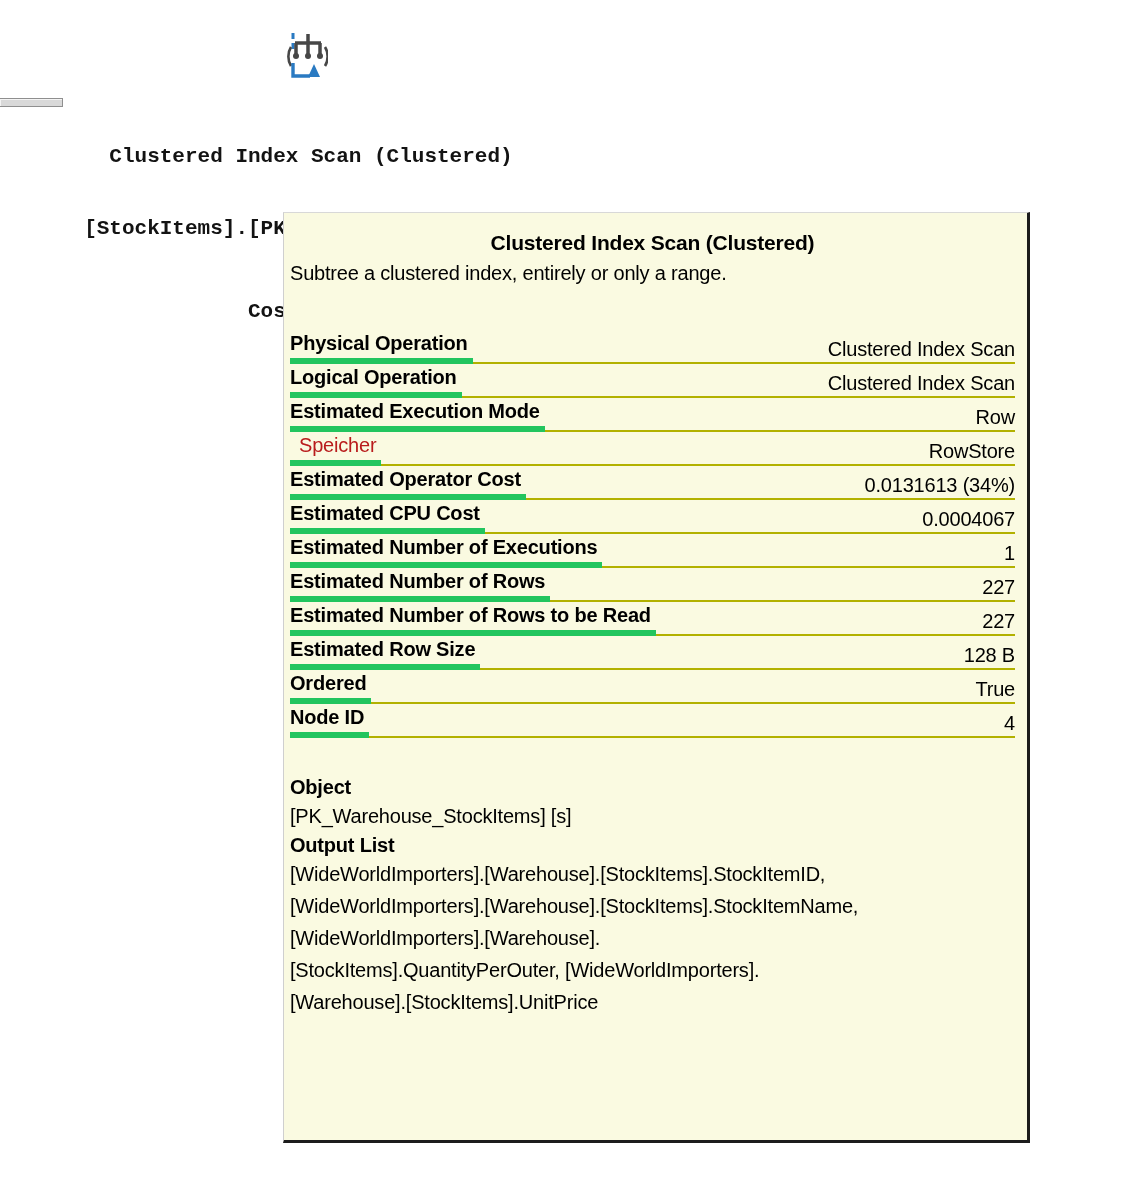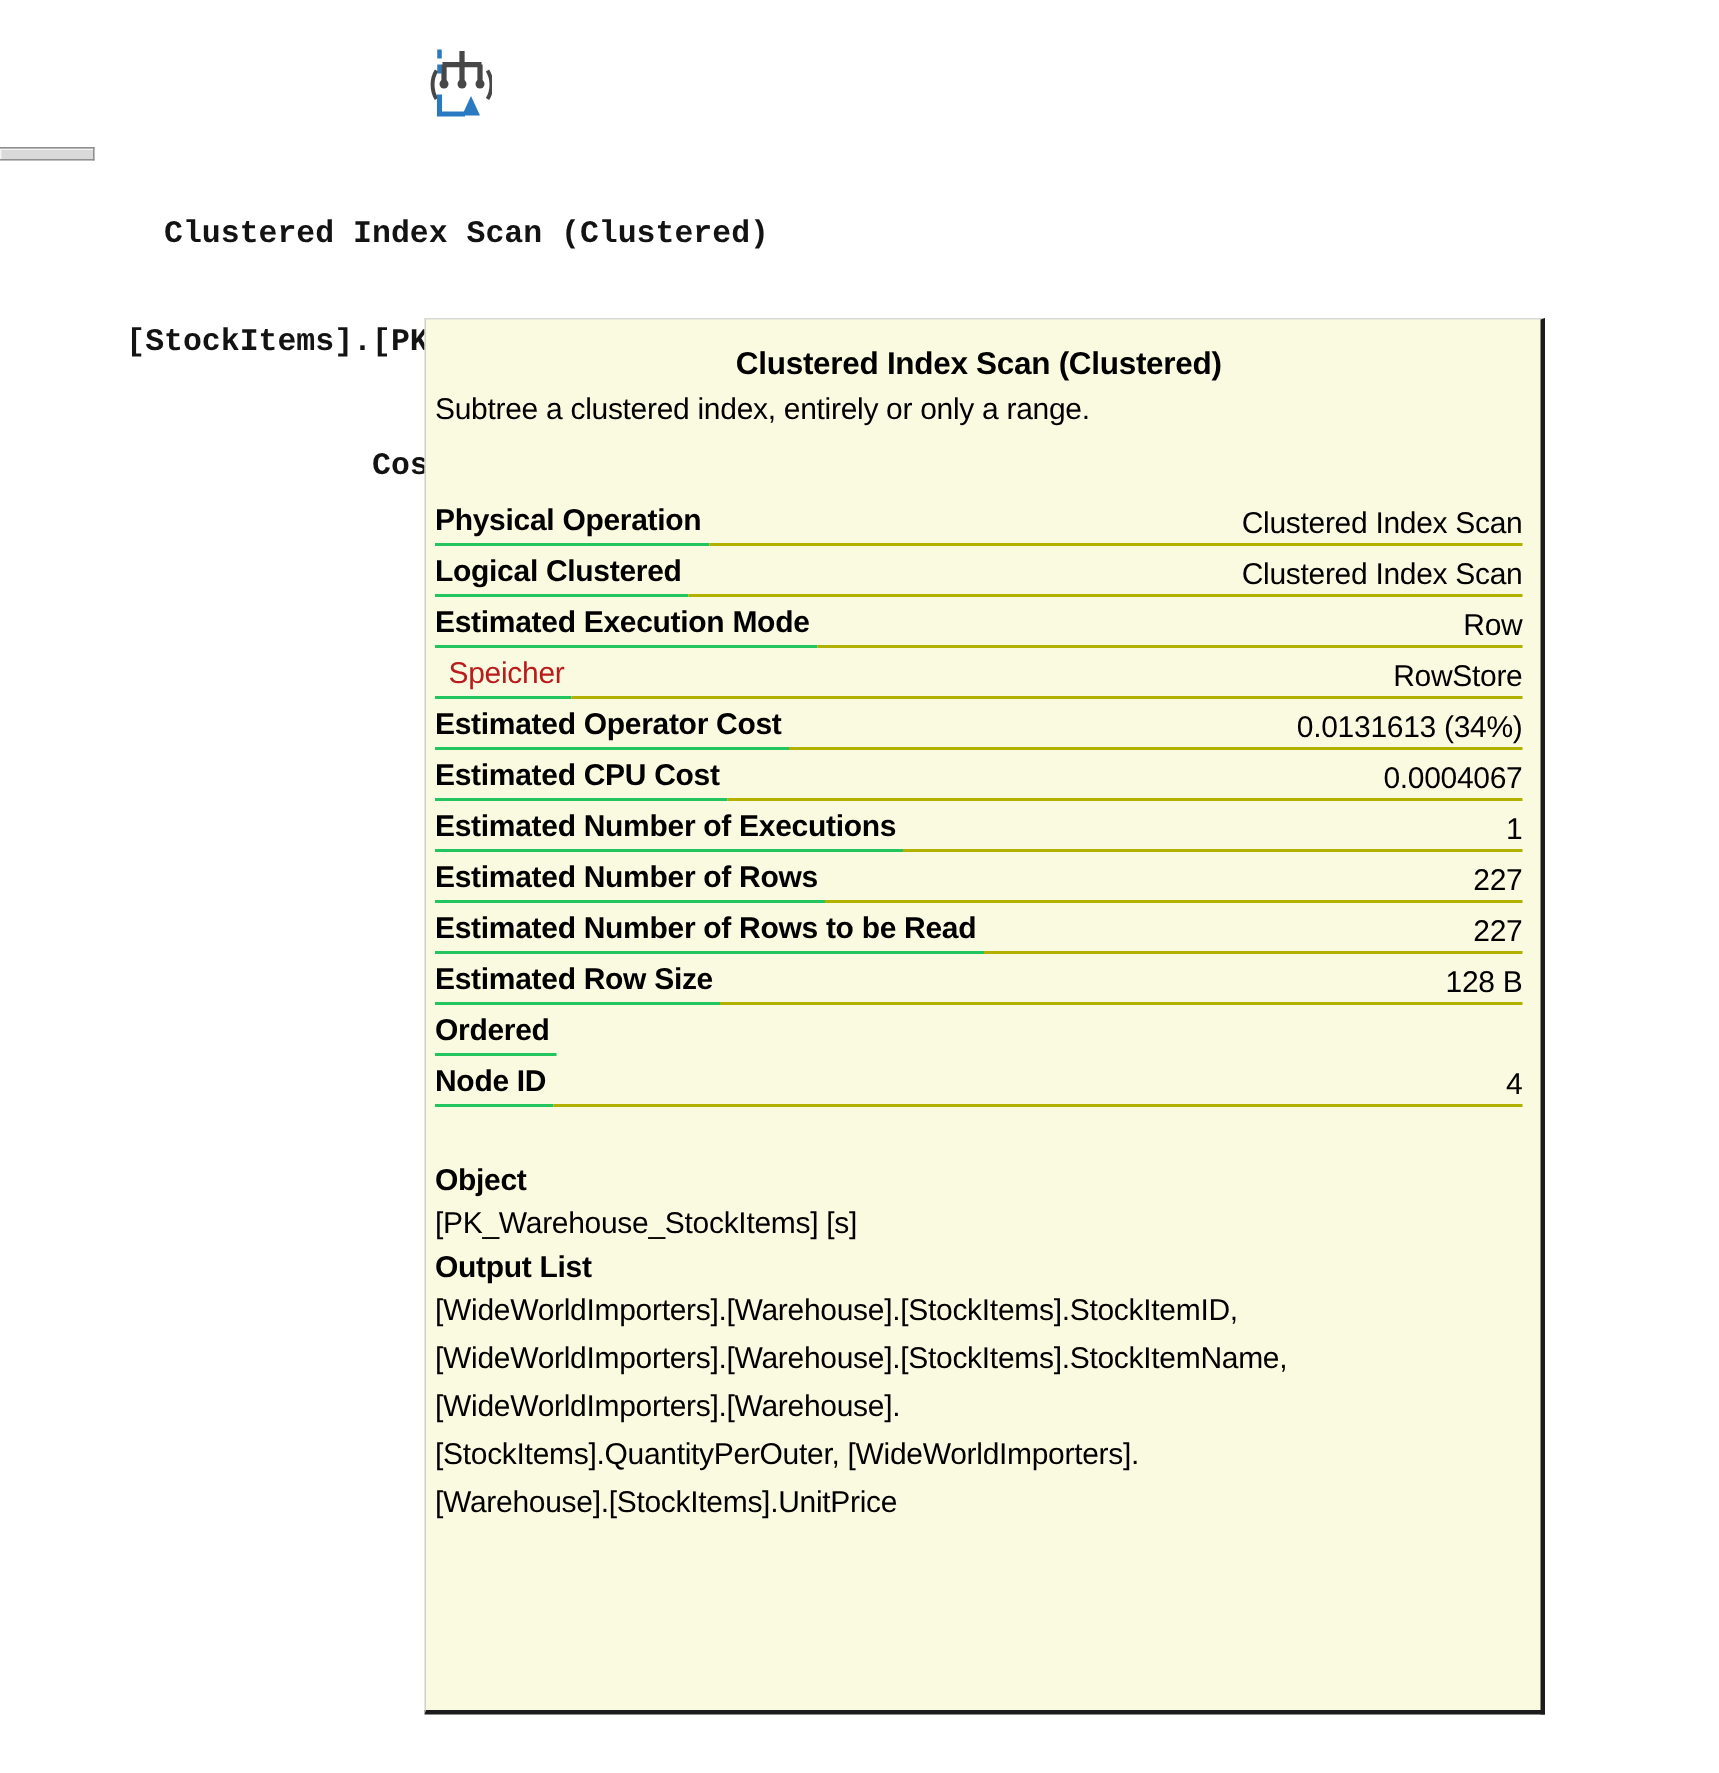--- a/index.html
+++ b/index.html
@@ -34,21 +34,21 @@
     padding:15px 12px 14px 6px; overflow:hidden;
     font-size:20px; letter-spacing:-0.2px;
   }
   .tt-title { margin-top:2px; text-align:center; font-weight:bold; font-size:21px; line-height:25px; }
   .tt-desc  { margin-top:5px; line-height:26px; }
 
   .tt-rows { margin-top:44px; }
   .tt-row  { display:flex; align-items:flex-end; height:34px; }
   .tt-label {
     font-weight:bold; white-space:nowrap;
-    border-bottom:2px solid #22c55e; padding:0 5px 3px 0;
+    border-bottom:6px solid #22c55e; padding:0 5px 3px 0;
   }
   .tt-label.plain { font-weight:normal; padding-left:9px; color:#b91c1c; }
   .tt-rest {
     flex:1; min-width:0; display:flex; justify-content:flex-end;
     border-bottom:2px solid #b2b100; transform:translateY(0px);
     padding-bottom:1px;
   }
   .tt-value { white-space:nowrap; }
 
   .tt-sections { margin-top:36px; }
@@ -96,21 +96,21 @@
     <div class="tt-title">Clustered Index Scan (Clustered)</div>
     <div class="tt-desc">Subtree a clustered index, entirely or only a range.</div>
     <div class="tt-rows">
         <div class="tt-row">
           <span class="tt-label">Physical Operation</span>
           <span class="tt-rest">
             <span class="tt-value">Clustered Index Scan</span>
           </span>
         </div>
         <div class="tt-row">
-          <span class="tt-label">Logical Clustered</span>
+          <span class="tt-label">Logical Operation</span>
           <span class="tt-rest">
             <span class="tt-value">Clustered Index Scan</span>
           </span>
         </div>
         <div class="tt-row">
           <span class="tt-label">Estimated Execution Mode</span>
           <span class="tt-rest">
             <span class="tt-value">Row</span>
           </span>
         </div>
@@ -151,20 +151,23 @@
           </span>
         </div>
         <div class="tt-row">
           <span class="tt-label">Estimated Row Size</span>
           <span class="tt-rest">
             <span class="tt-value">128 B</span>
           </span>
         </div>
         <div class="tt-row">
           <span class="tt-label">Ordered</span>
+          <span class="tt-rest">
+            <span class="tt-value">True</span>
+          </span>
         </div>
         <div class="tt-row">
           <span class="tt-label">Node ID</span>
           <span class="tt-rest">
             <span class="tt-value">4</span>
           </span>
         </div>
       </div>
     <div class="tt-sections">
         <div class="tt-section-heading">Object</div>

